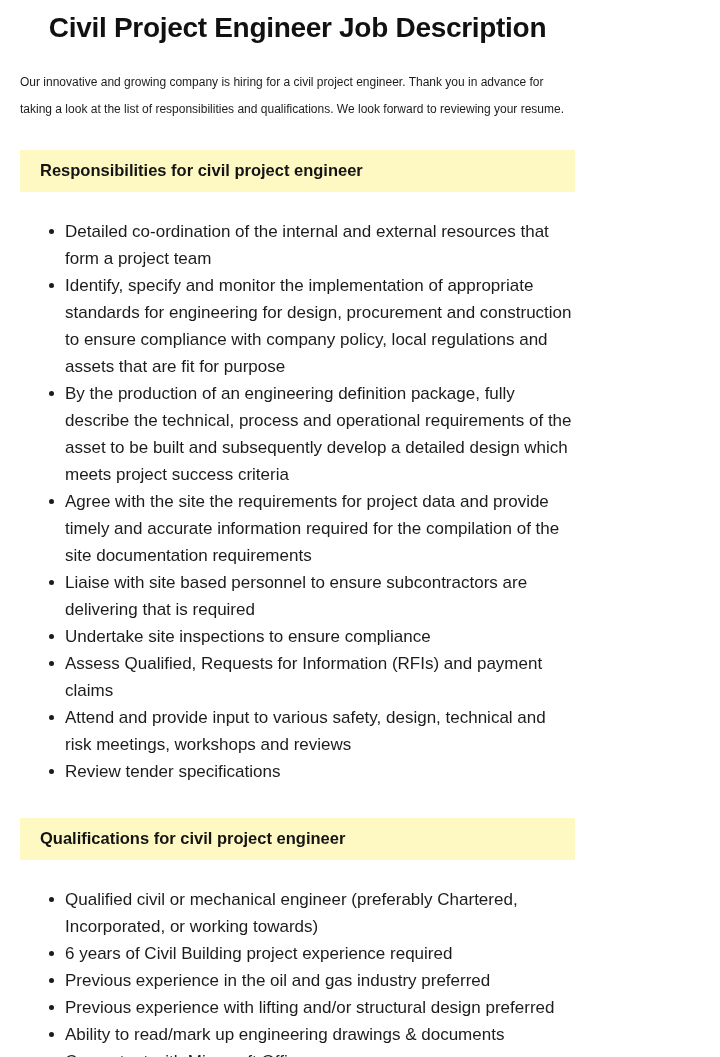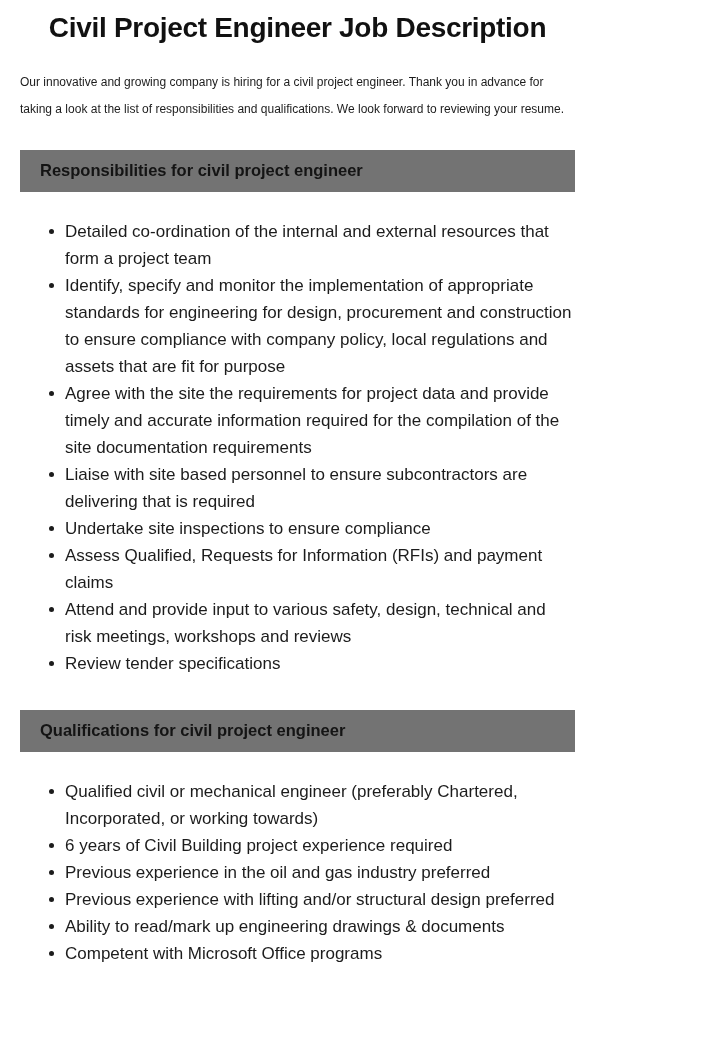--- a/index.html
+++ b/index.html
@@ -27,21 +27,21 @@
     letter-spacing: -0.3px;
     margin: 8px 0 24px 0;
     line-height: 1.25;
   }
   .intro {
     font-size: 12px;
     line-height: 27px;
     margin: 0 0 27px 0;
   }
   .section-header {
-    background: #737373;
+    background: #fef9c3;
     padding: 10px 20px 11px 20px;
     font-size: 16.5px;
     font-weight: 700;
     color: #141414;
     line-height: 21px;
   }
   ul.bullets {
     margin: 26px 0 33px 0;
     padding: 0 0 0 45px;
     list-style: none;
@@ -76,20 +76,21 @@
 
   <p class="intro">Our innovative and growing company is hiring for a civil project engineer. Thank you in advance for taking a look at the list of responsibilities and qualifications. We look forward to reviewing your resume.</p>
 
   <div class="section-header">
     <span>Responsibilities for civil project engineer</span>
   </div>
 
   <ul class="bullets">
     <li>Detailed co-ordination of the internal and external resources that form a project team</li>
     <li>Identify, specify and monitor the implementation of appropriate standards for engineering for design, procurement and construction to ensure compliance with company policy, local regulations and assets that are fit for purpose</li>
+    <li>By the production of an engineering definition package, fully describe the technical, process and operational requirements of the asset to be built and subsequently develop a detailed design which meets project success criteria</li>
     <li>Agree with the site the requirements for project data and provide timely and accurate information required for the compilation of the site documentation requirements</li>
     <li>Liaise with site based personnel to ensure subcontractors are delivering that is required</li>
     <li>Undertake site inspections to ensure compliance</li>
     <li>Assess Qualified, Requests for Information (RFIs) and payment claims</li>
     <li>Attend and provide input to various safety, design, technical and risk meetings, workshops and reviews</li>
     <li>Review tender specifications</li>
   </ul>
 
   <div class="section-header">
     <span>Qualifications for civil project engineer</span>

